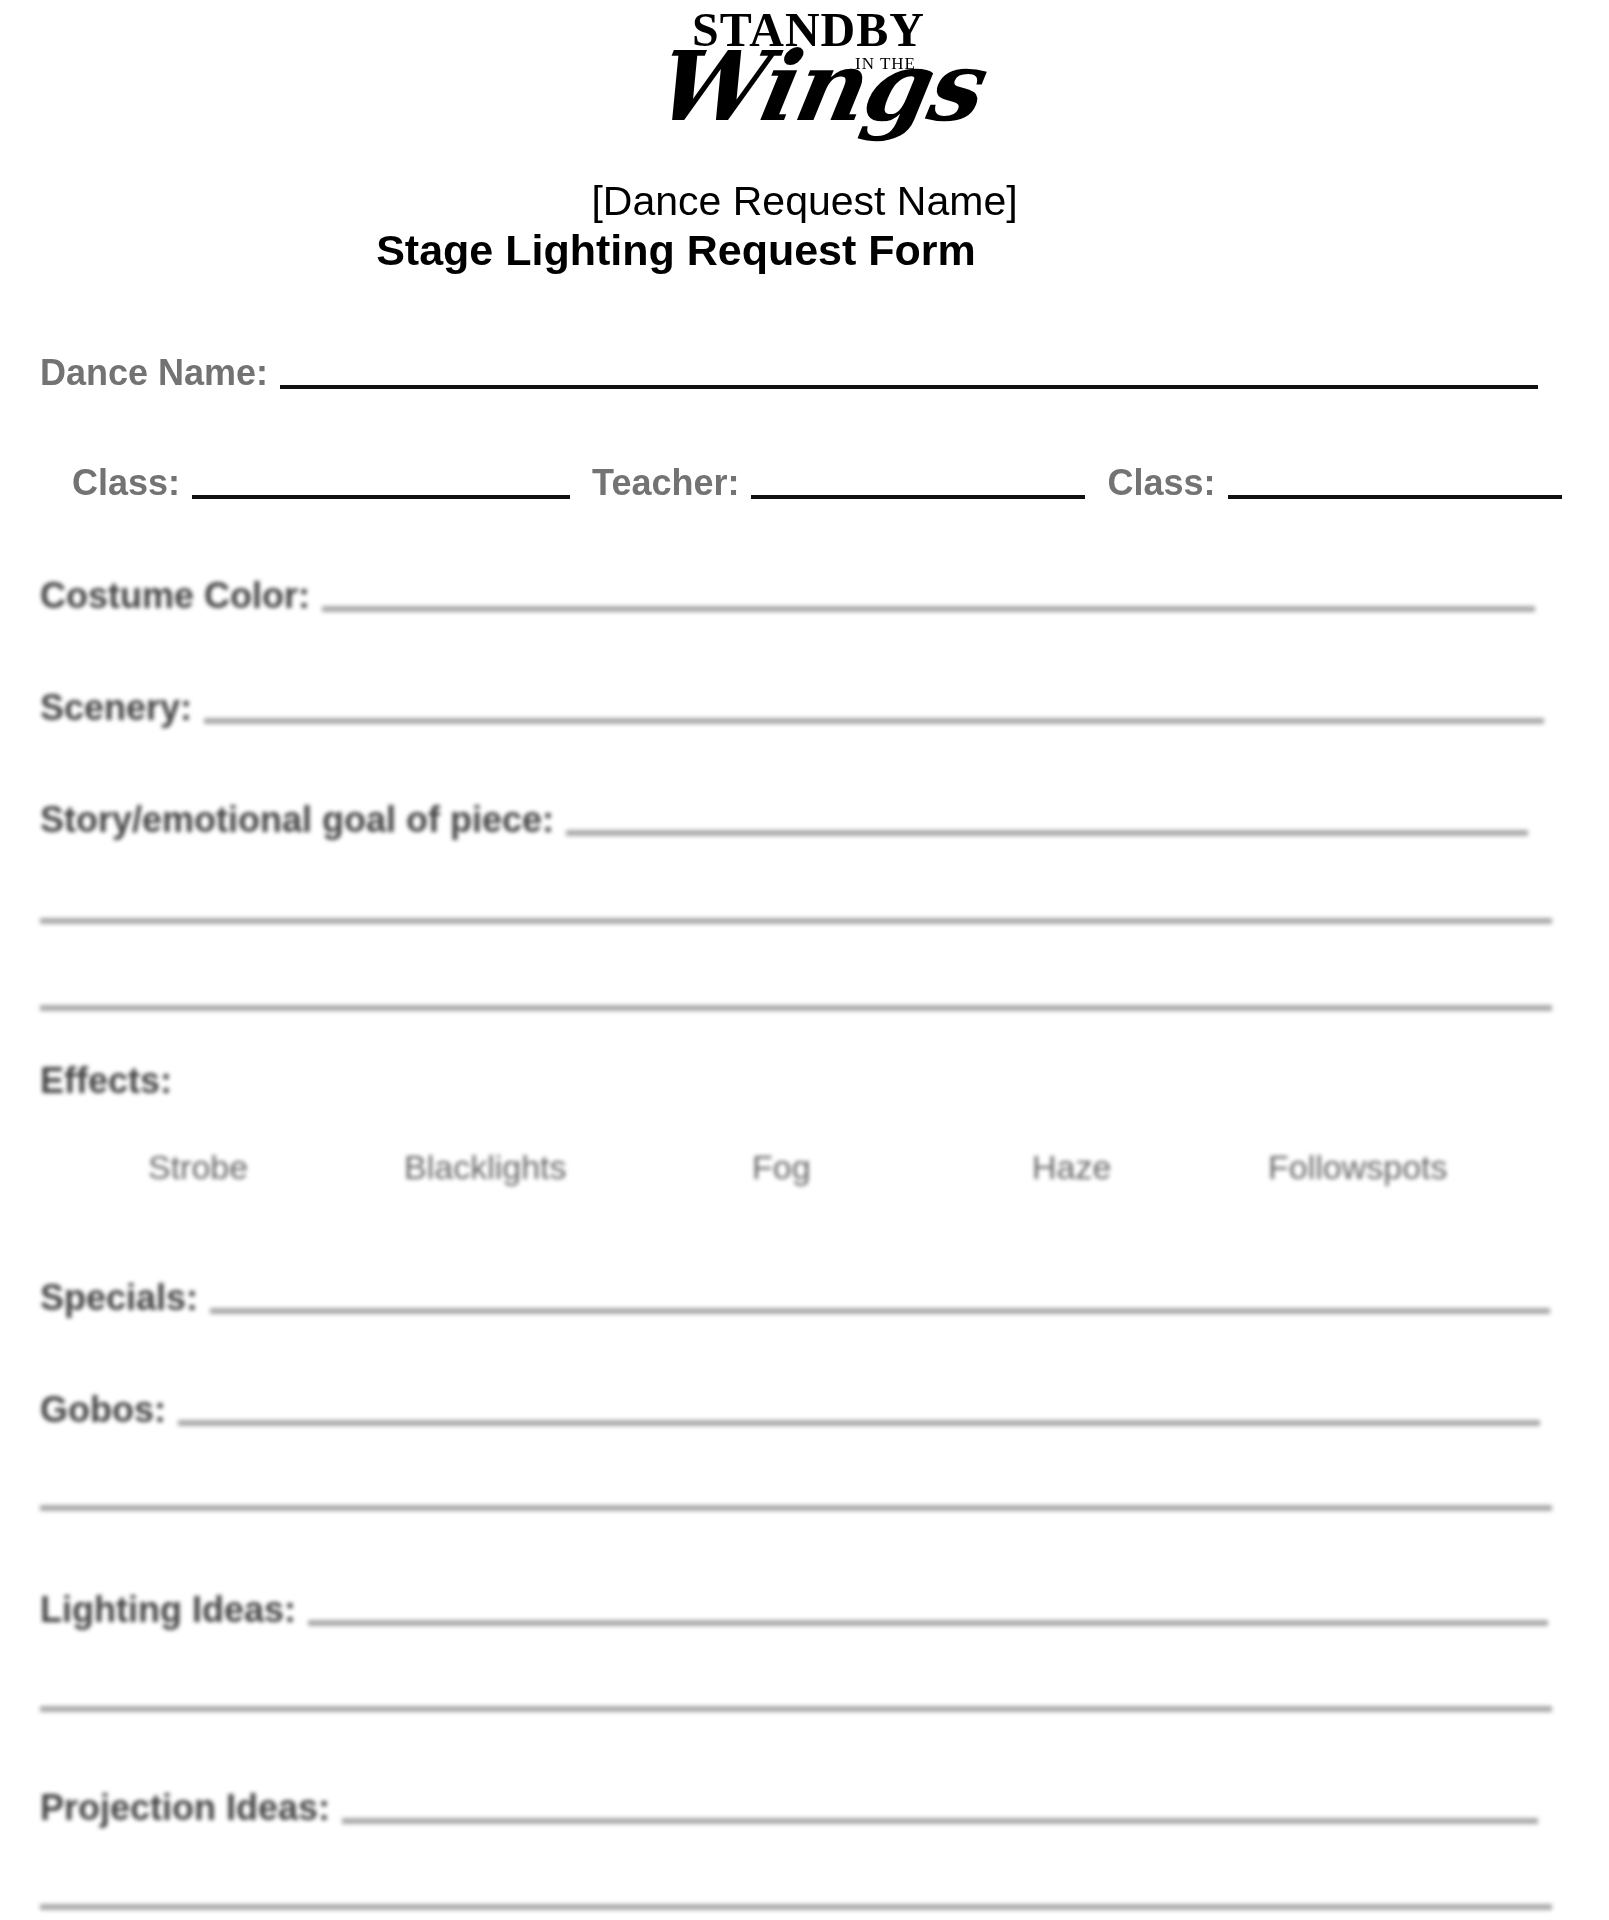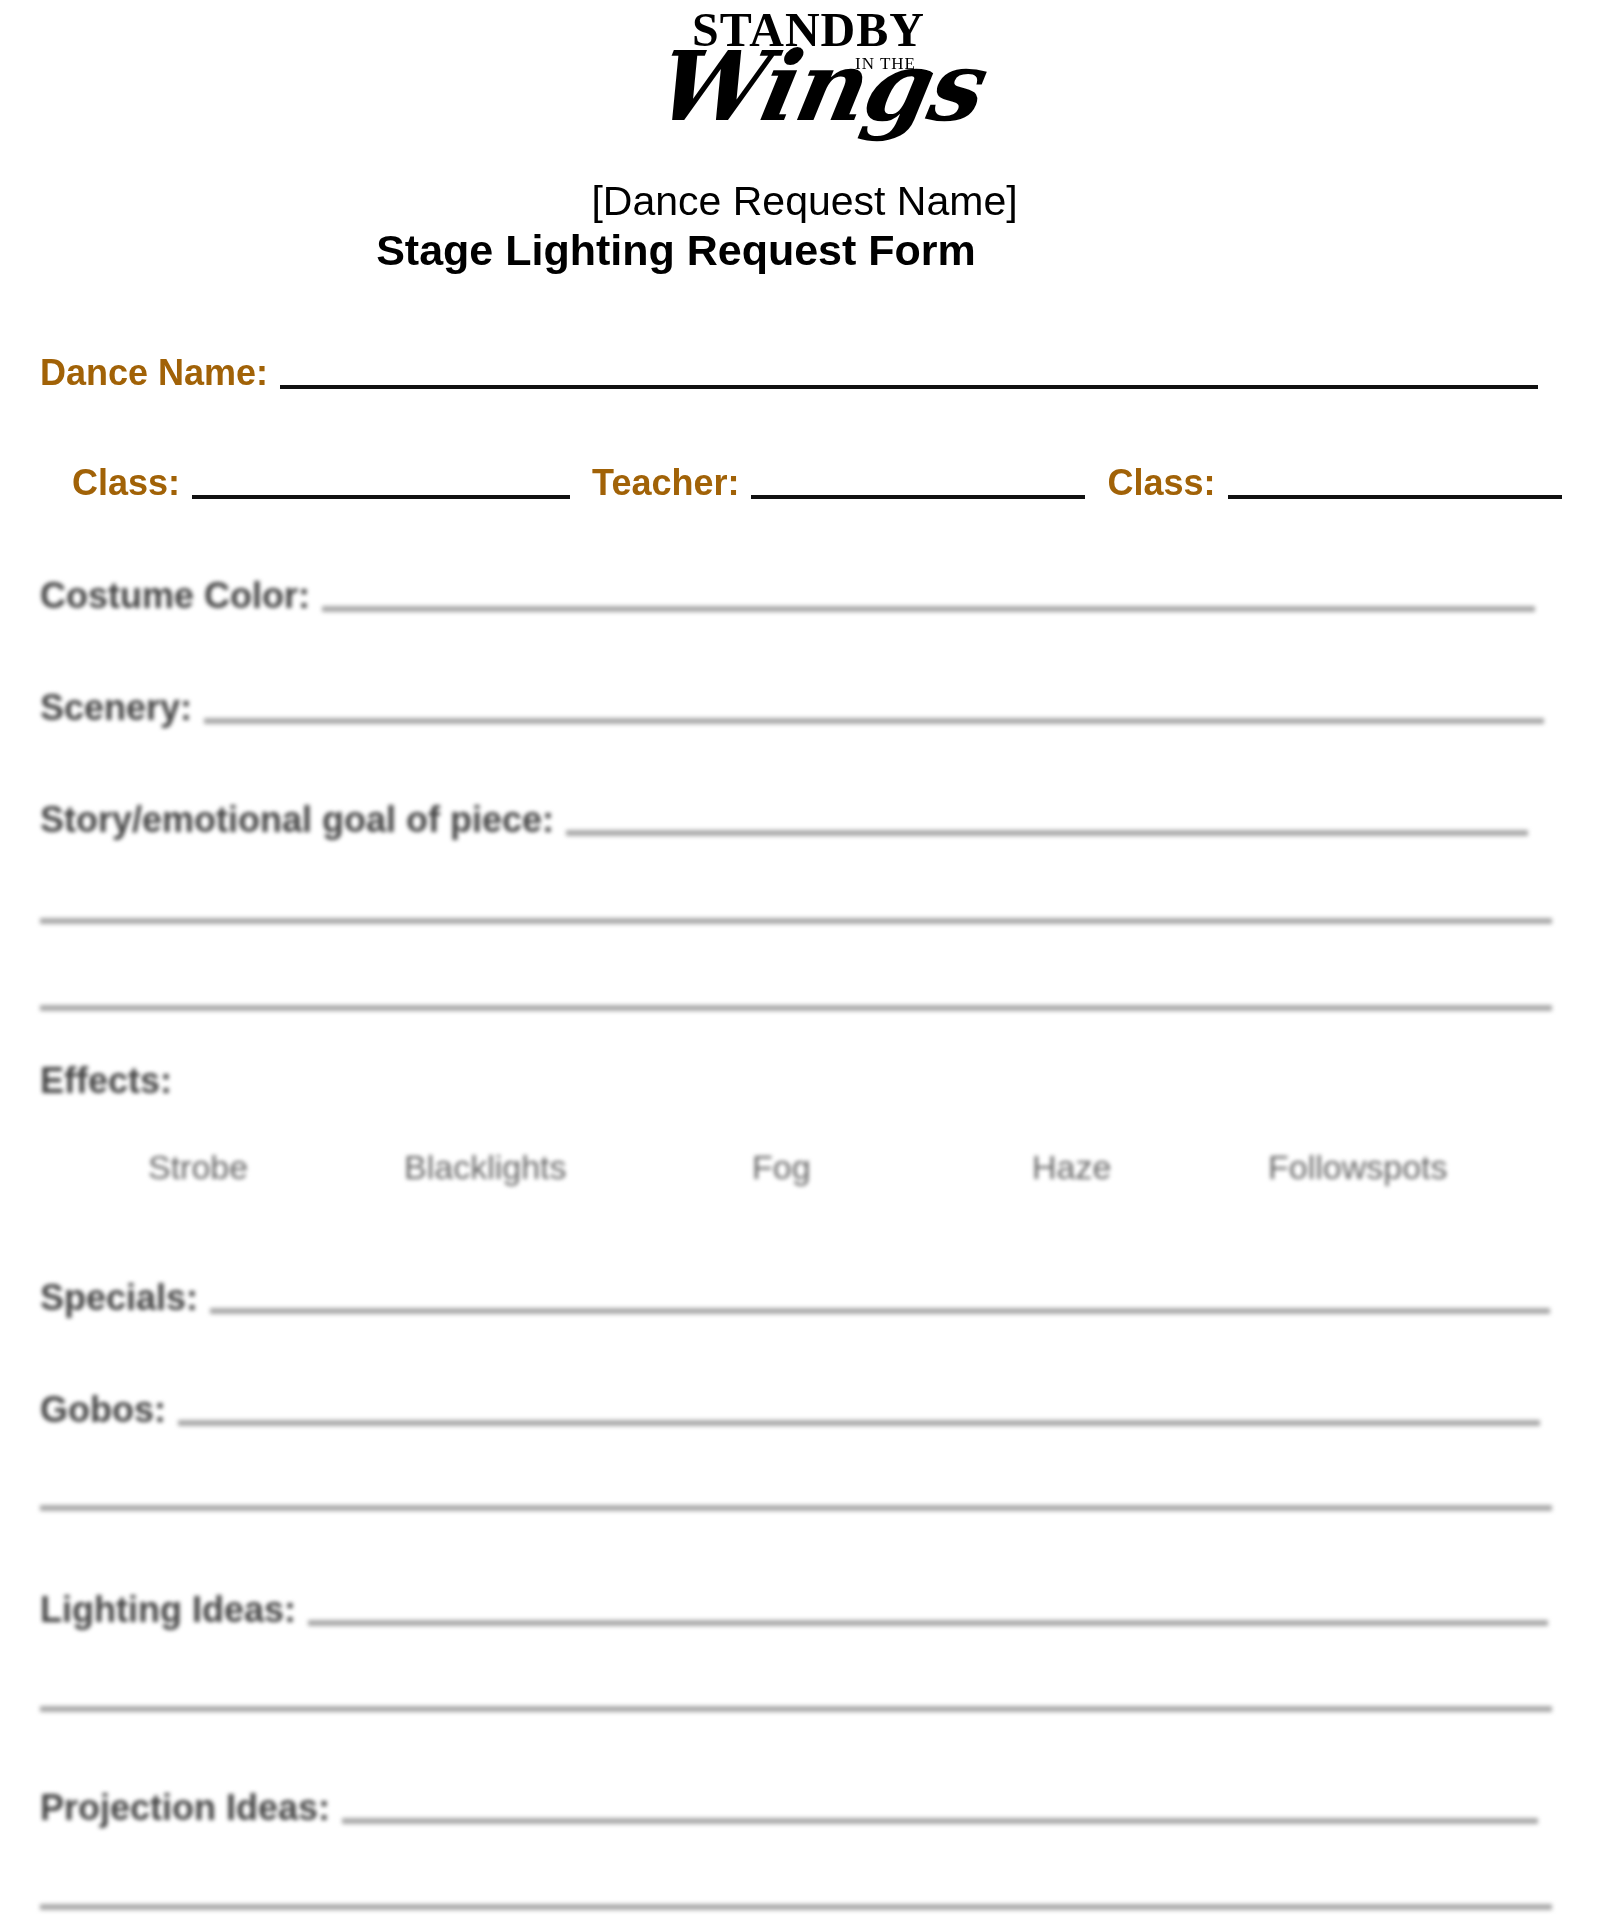--- a/index.html
+++ b/index.html
@@ -10,21 +10,21 @@
         font-family: "Liberation Serif", serif; font-size: 48px; letter-spacing: 1px; font-weight: bold; }
   .logo .inthe { position: absolute; top: 54px; left: 855px; font-family: "Liberation Serif", serif;
         font-size: 17px; letter-spacing: 1px; }
   .logo .wings { position: absolute; top: 30px; left: 660px; font-family: "DejaVu Serif", serif;
         font-style: italic; font-weight: bold; font-size: 96px; transform: skewX(-12deg); letter-spacing: -2px; }
   .studio { position: absolute; top: 178px; left: 0; width: 1609px; text-align: center; font-size: 41px; }
   .title { position: absolute; top: 226px; left: 0; width: 1352px; text-align: center; font-size: 43px; font-weight: bold; }
   .row { position: absolute; left: 40px; display: flex; align-items: flex-end; }
   .lbl { font-weight: bold; font-size: 36px; white-space: nowrap; line-height: 1; }
   .line { border-bottom: 4px solid #111; height: 0; margin-left: 12px; margin-bottom: 2px; }
-  .sharp .lbl { color: #a16207; }
+  .sharp .lbl { color: #737373; }
   .blur { filter: blur(2.2px); }
   .blur .lbl { color: #444; }
   .blur .line { border-bottom: 6px solid #aaa; }
   .fullline { position: absolute; left: 40px; width: 1512px; border-bottom: 6px solid #aaa; filter: blur(2.2px); }
   .effects { position: absolute; top: 1148px; left: 0; width: 1609px; filter: blur(2.2px); }
   .effects span { position: absolute; font-size: 34px; color: #666; }
 </style>
 </head>
 <body>
 

